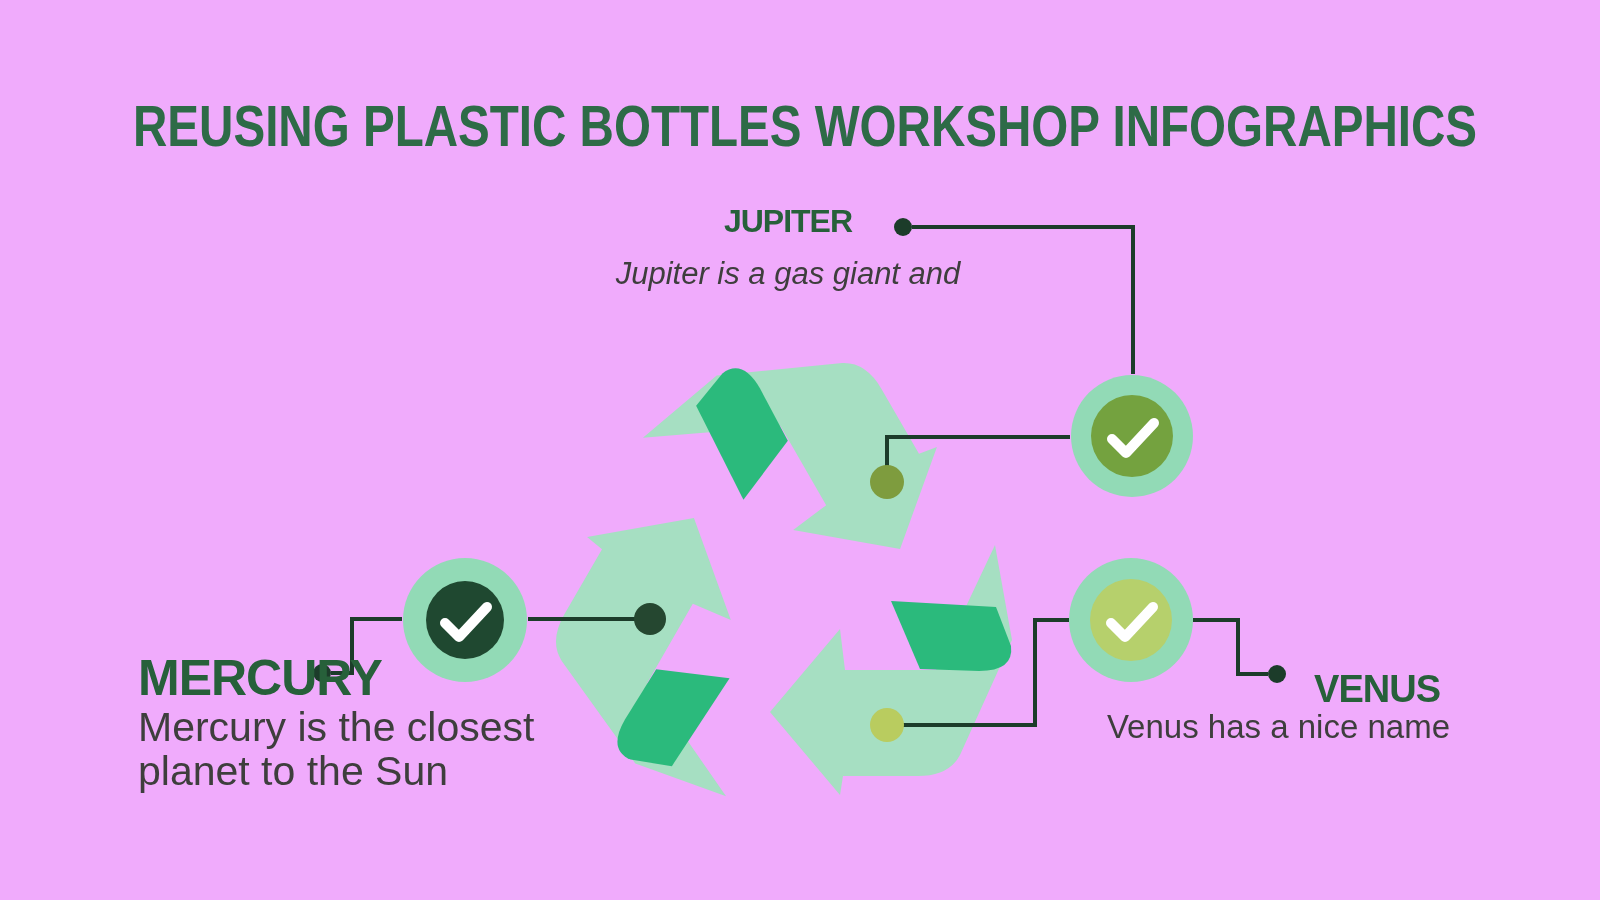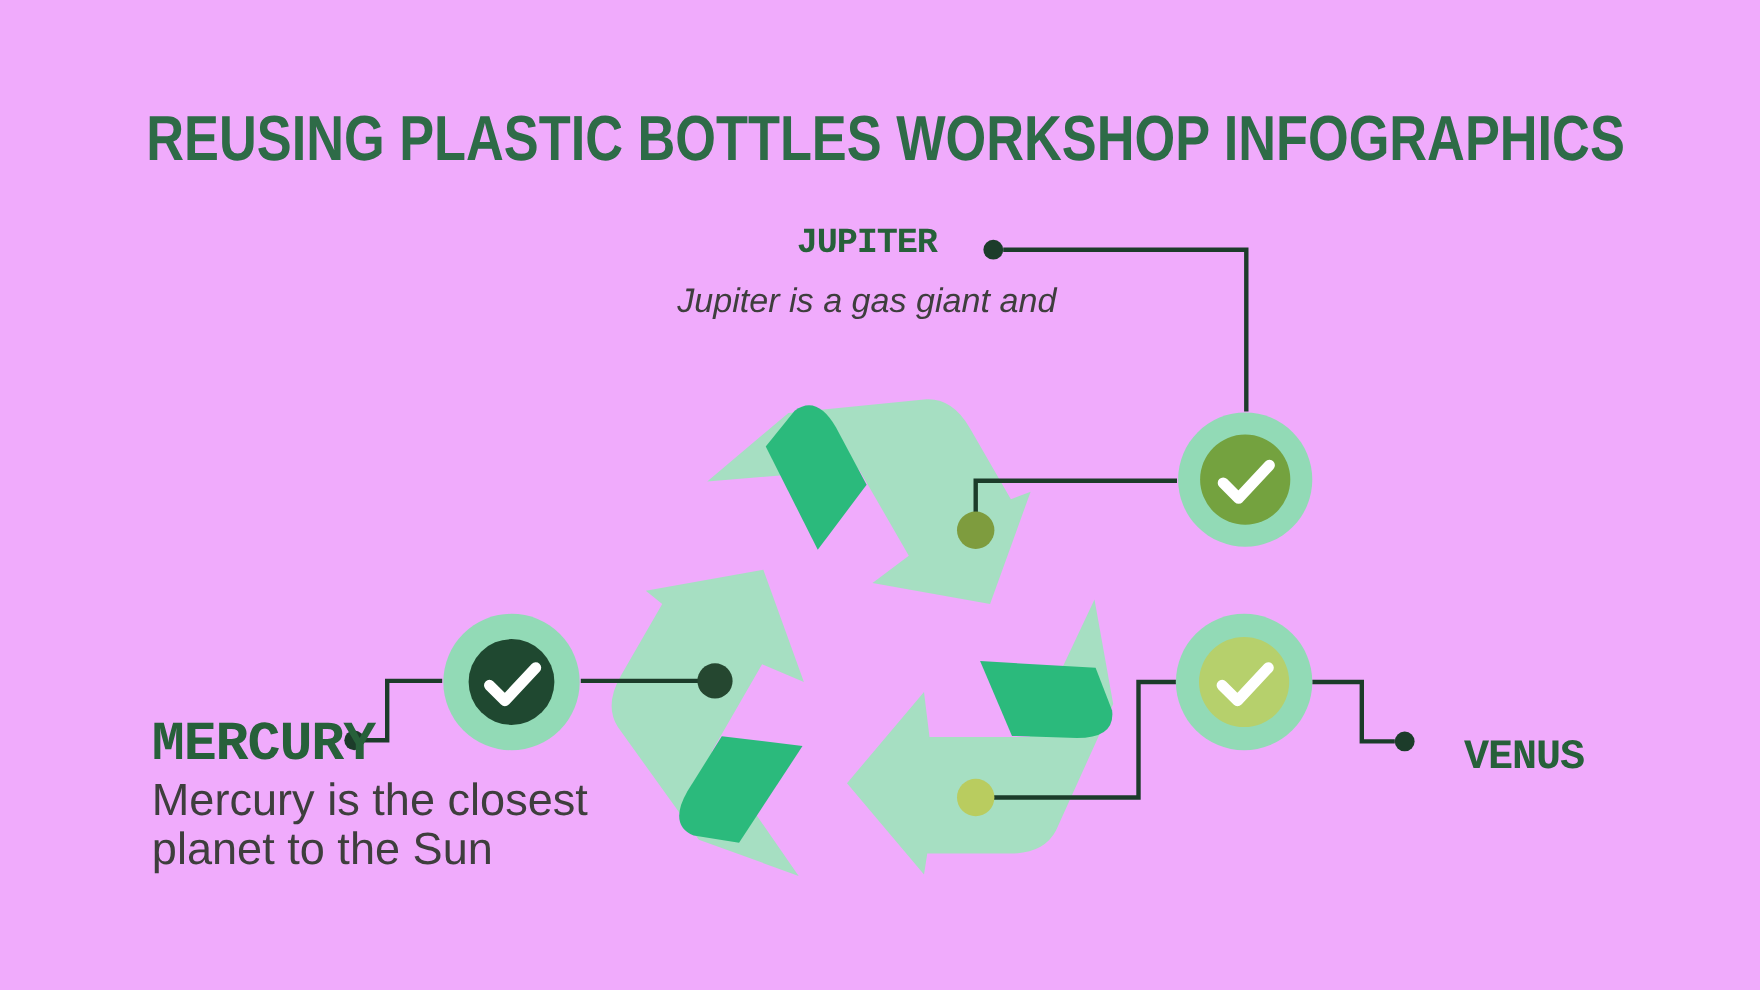--- a/index.html
+++ b/index.html
@@ -3,21 +3,21 @@
 <meta charset="utf-8">
 <style>
   html,body{margin:0;padding:0;background:#fff;}
   .canvas{position:relative;width:1600px;height:900px;background:#ffffff;overflow:hidden;
           font-family:"Liberation Sans",sans-serif;}
   .art{position:absolute;left:0;top:0;width:1600px;height:900px;}
   .page-title{position:absolute;left:133px;top:97px;margin:0;font-size:58px;font-weight:800;
               line-height:1;white-space:nowrap;transform:scaleX(0.82);transform-origin:left top;
               letter-spacing:0px;}
   .planet-label{position:absolute;margin:0;font-weight:800;line-height:1;letter-spacing:-1px;
-                white-space:nowrap;font-family:Liberation Mono, monospace;}
+                white-space:nowrap;}
   .label-jupiter{left:588px;top:205px;width:400px;text-align:center;font-size:32px;}
   .label-mercury{left:138px;top:653px;font-size:50px;}
   .label-venus{right:160px;top:670px;font-size:38px;text-align:center;}
   .desc{position:absolute;margin:0;font-size:31px;line-height:43px;}
   .desc span{display:block;}
   .desc-jupiter{left:538px;top:252px;width:500px;text-align:center;}
   .desc-mercury{left:138px;top:705px;font-size:41px;line-height:44px;text-align:left;}
   .desc-venus{right:150px;top:705px;font-size:33px;line-height:44px;text-align:right;}
 </style>
 </head>
@@ -88,15 +88,16 @@
   </p>
 
   <h2 class="planet-label label-mercury" style="color: rgb(39, 96, 58);">MERCURY</h2>
   <p class="desc desc-mercury" style="color: rgb(62, 62, 61);">
     <span>Mercury is the closest</span>
     <span>planet to the Sun</span>
   </p>
 
   <h2 class="planet-label label-venus" style="color: rgb(39, 96, 58);">VENUS</h2>
   <p class="desc desc-venus" style="color: rgb(62, 62, 61);">
+    <span>Venus has a nice name</span>
   </p>
 
 </div>
 
 </body></html>

